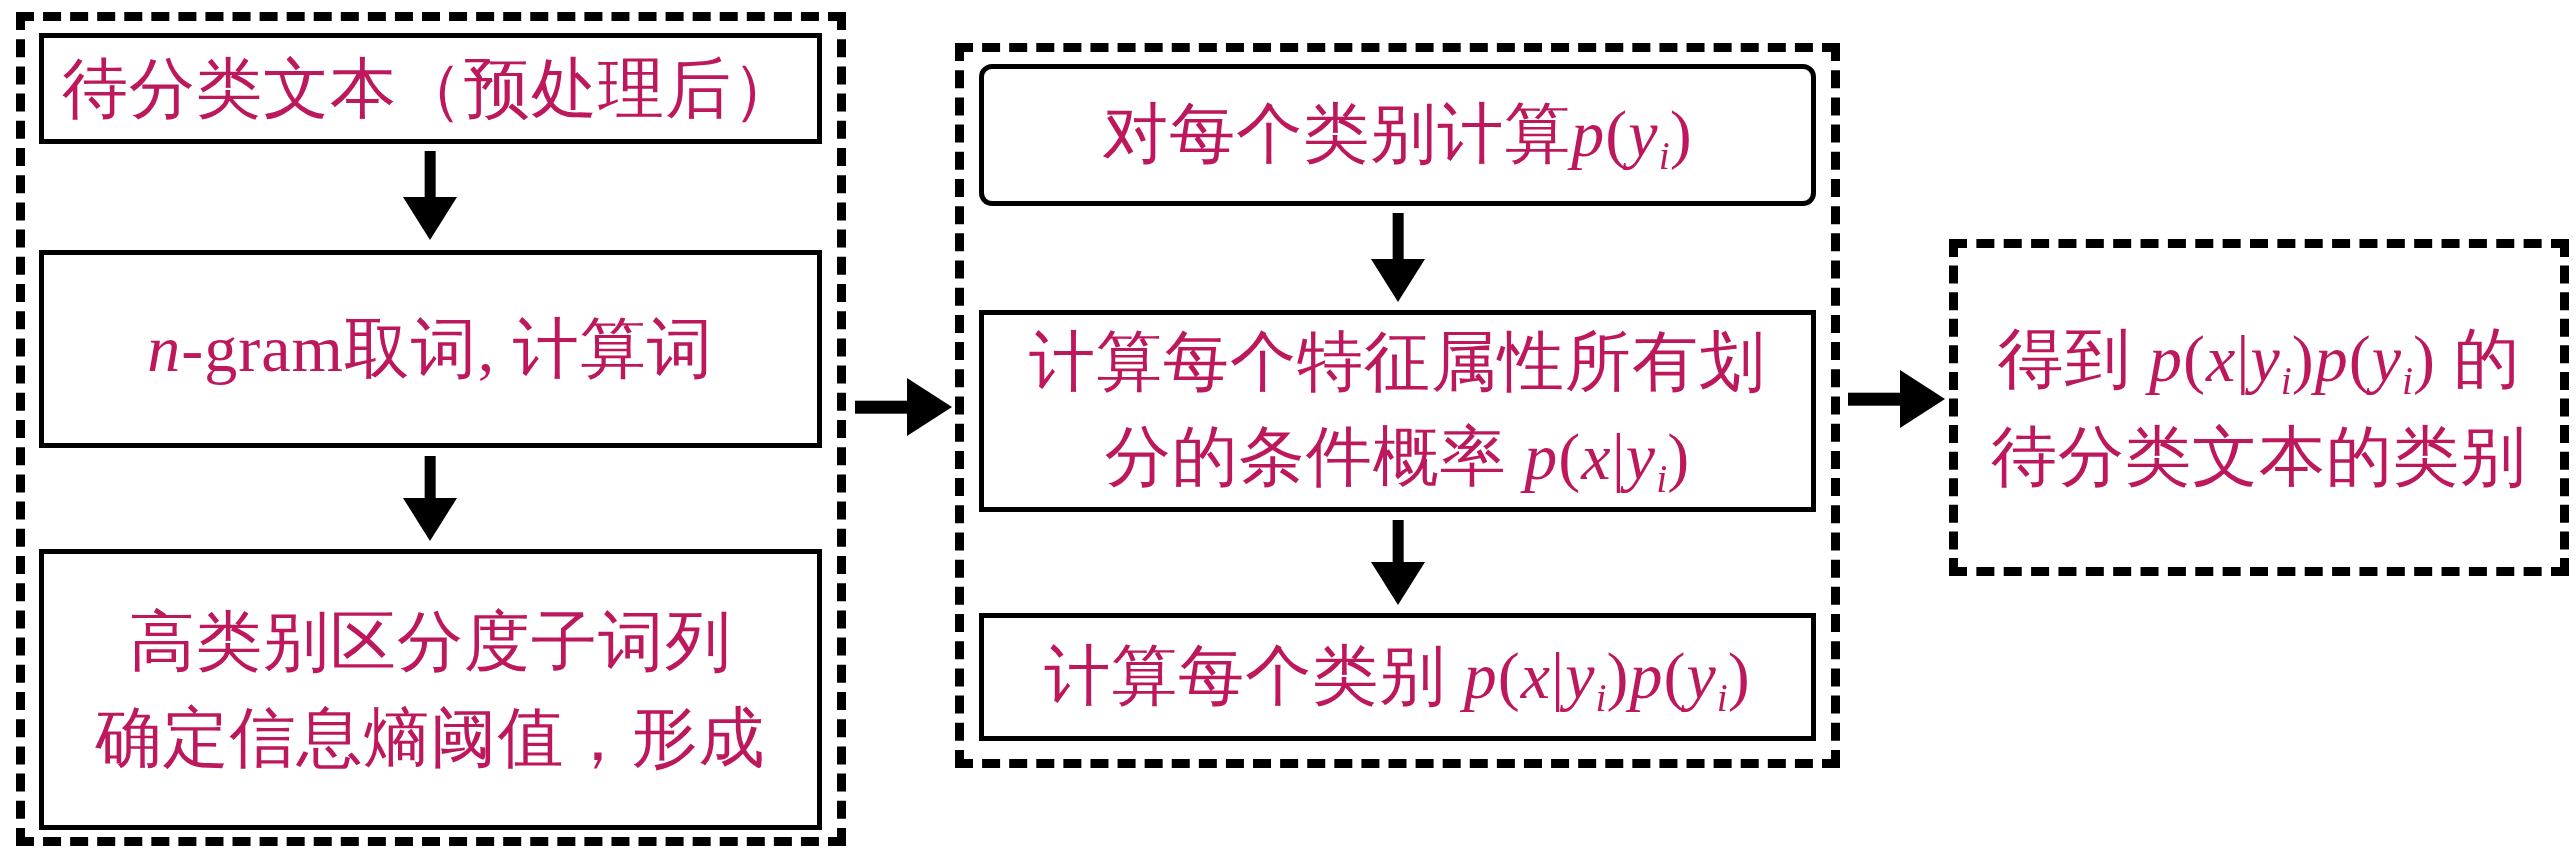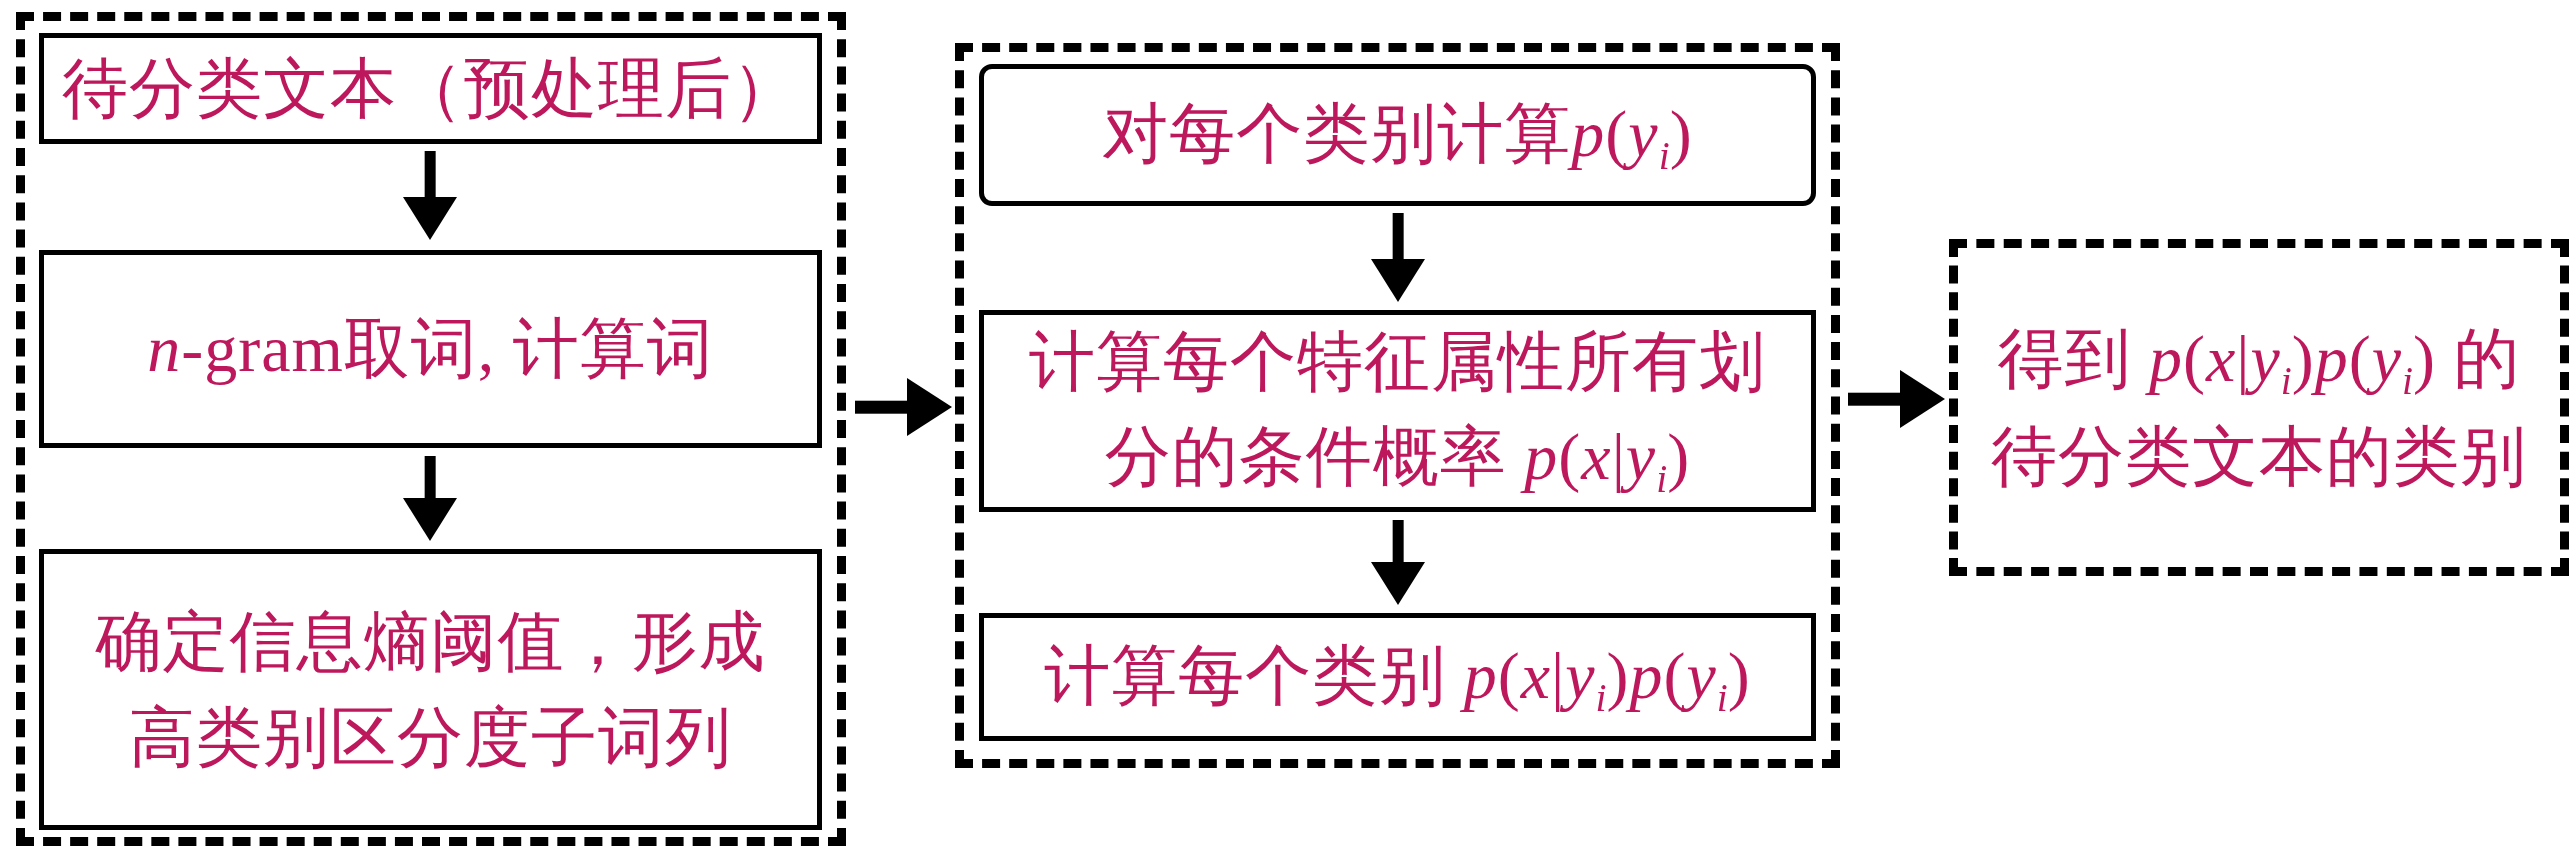--- a/index.html
+++ b/index.html
@@ -105,22 +105,22 @@
   <div class="solid-box" style="left:39px; top:250px; width:783px; height:198px;gap:36px;">
       <div class="tline"><span class="seg it">n</span><span class="seg up">-gram</span><span class="seg cjk">取词</span><span class="seg up">, </span><span class="seg cjk">计算词</span></div>
     </div>
 
   <div class="arrow arrow-v" style="left:401px; top:456px; width:58px; height:85px;">
     <div class="shaft"></div>
     <div class="head"></div>
   </div>
 
   <div class="solid-box" style="left:39px; top:549px; width:783px; height:281px;">
+      <div class="tline"><span class="seg cjk">高类别区分度子词列</span></div>
       <div class="tline"><span class="seg cjk">确定信息熵阈值，形成</span></div>
-      <div class="tline"><span class="seg cjk">高类别区分度子词列</span></div>
     </div>
 
   <div class="arrow arrow-h" style="left:855px; top:377px; width:97px; height:60px;">
     <div class="shaft"></div>
     <div class="head"></div>
   </div>
 
   <div class="dashed-container" style="left:955px; top:43px; width:885px; height:725px;"></div>
 
   <div class="solid-box" style="left:979px; top:64px; width:837px; height:142px;border-radius:13px;">

